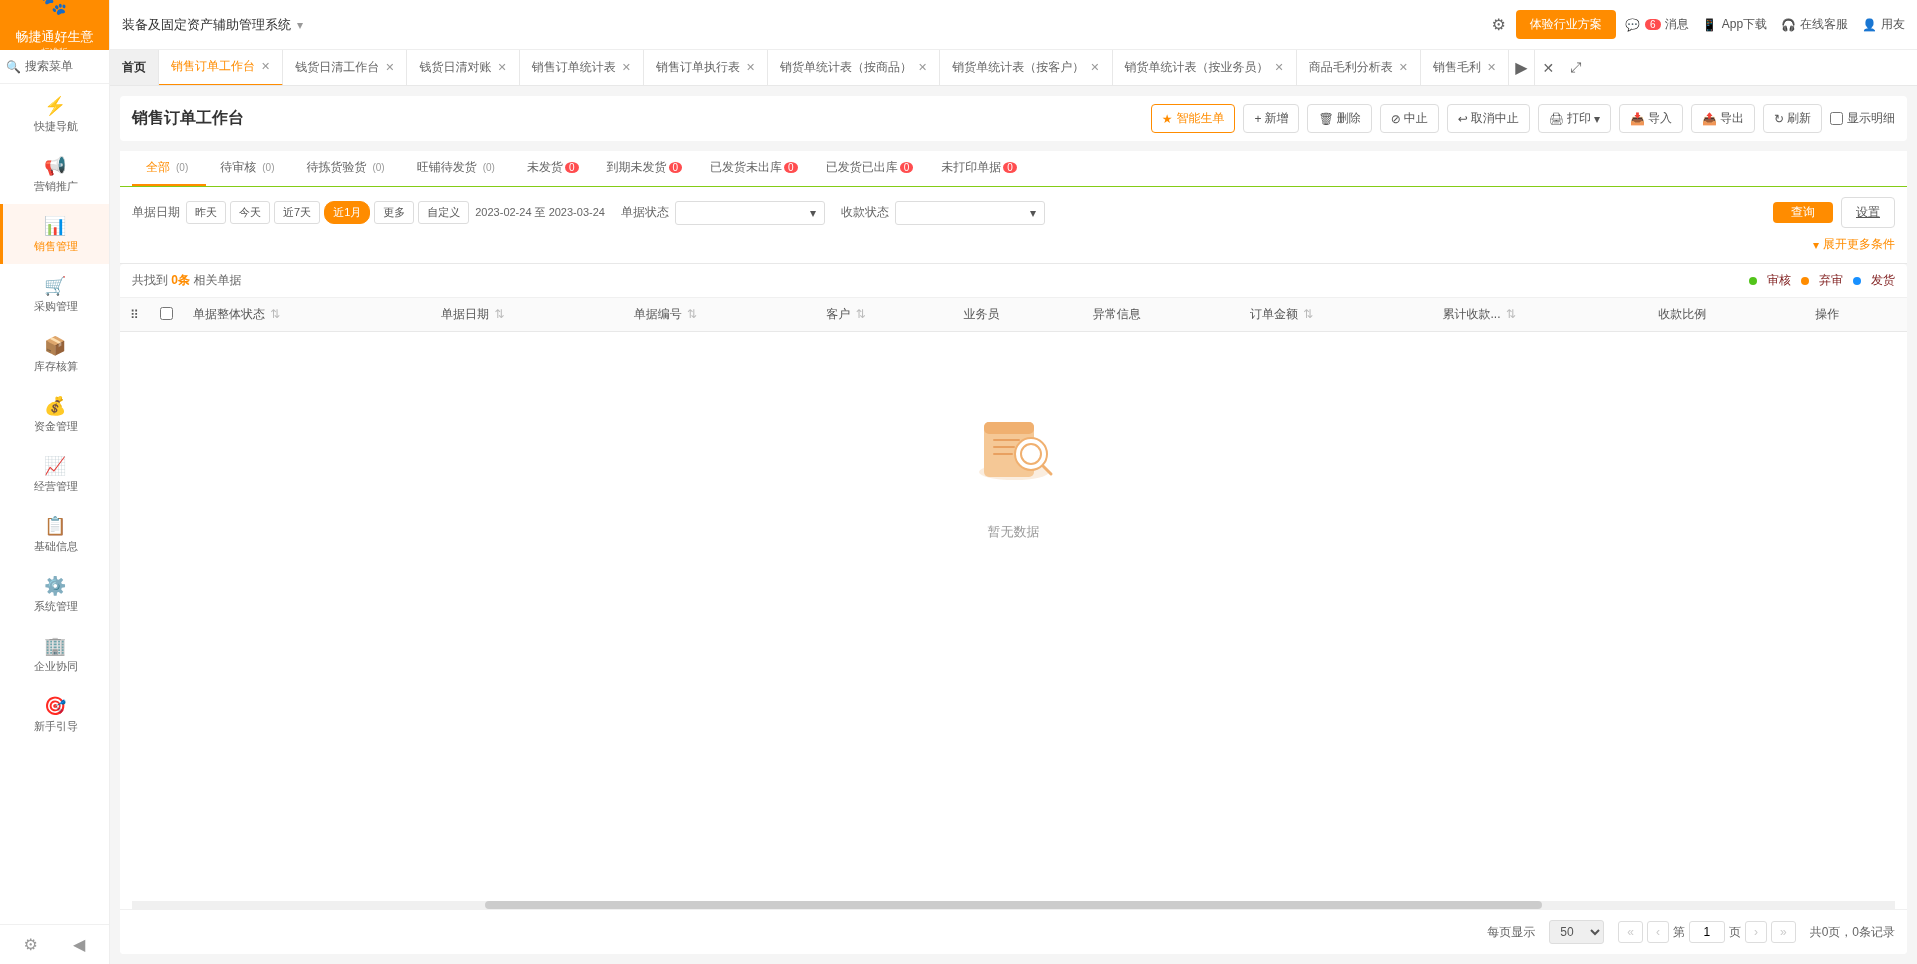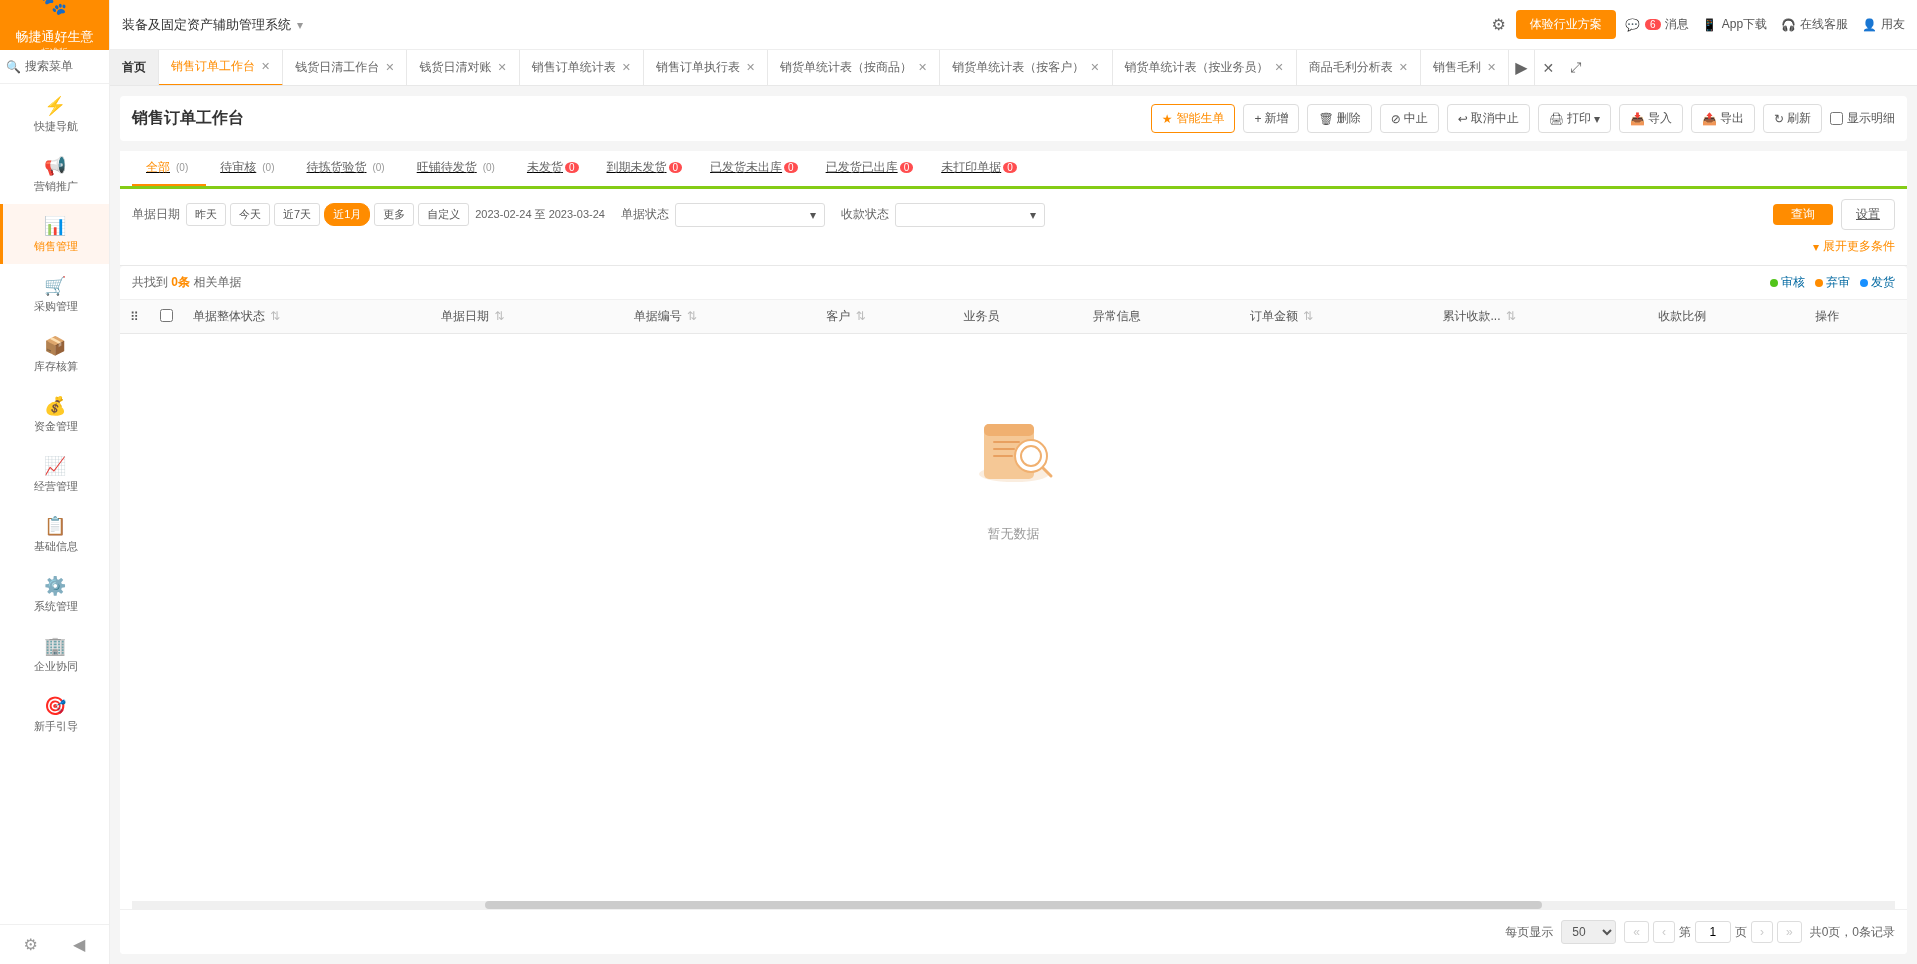--- a/index.html
+++ b/index.html
@@ -48,21 +48,21 @@
 
     
     .page-header { display: flex; align-items: center; justify-content: space-between; margin-bottom: 10px; background: #fff; padding: 8px 12px; border-radius: 4px; }
     .page-title { font-size: 16px; font-weight: bold; color: #333; }
     .page-actions { display: flex; align-items: center; gap: 8px; }
     .btn-smart { background: #fff; border: 1px solid #ff8c00; color: #ff8c00; padding: 5px 10px; border-radius: 4px; cursor: pointer; display: flex; align-items: center; gap: 4px; font-size: 12px; }
     .btn-action { background: #fff; border: 1px solid #ddd; color: #555; padding: 5px 10px; border-radius: 4px; cursor: pointer; display: flex; align-items: center; gap: 3px; font-size: 12px; }
     .checkbox-label { display: flex; align-items: center; gap: 4px; color: #555; cursor: pointer; font-size: 12px; }
 
     
-    .filter-tabs { display: flex; align-items: center; gap: 0; border-bottom: 3px solid #84cc16; background: #fff; padding: 0 12px; flex-shrink: 0; text-decoration: underline; }
+    .filter-tabs { display: flex; align-items: center; gap: 0; border-bottom: 1px solid #84cc16; background: #fff; padding: 0 12px; flex-shrink: 0; }
     .filter-tab { padding: 8px 14px; cursor: pointer; color: #666; border-bottom: 2px solid transparent; font-size: 12px; white-space: nowrap; }
     .filter-tab.active { color: #ff8c00; border-bottom-color: #ff8c00; }
     .filter-tab-badge { display: inline-block; background: #ff4d4f; color: #fff; border-radius: 8px; padding: 0 4px; font-size: 10px; margin-left: 2px; }
     .filter-tab-badge.zero { background: transparent; color: #999; }
 
     
     .search-area { background: #fff; padding: 10px 12px; border-bottom: 1px solid #e8e8e8; }
     .search-row { display: flex; align-items: center; gap: 16px; flex-wrap: wrap; }
     .search-field { display: flex; align-items: center; gap: 6px; }
     .search-label { color: #666; white-space: nowrap; }
@@ -74,41 +74,41 @@
     .expand-btn { display: flex; align-items: center; gap: 4px; color: #ff8c00; cursor: pointer; font-size: 12px; margin-left: auto; }
     .btn-query { background: #ff8c00; color: #fff; border: none; padding: 2px 18px; border-radius: 4px; cursor: pointer; font-size: 12px; }
     .btn-set { background: #fff; border: 1px solid #ddd; color: #555; padding: 6px 14px; border-radius: 4px; cursor: pointer; font-size: 12px; text-decoration: underline; }
 
     
     .table-area { flex: 1; background: #fff; overflow: hidden; display: flex; flex-direction: column; border-radius: 4px; }
     .table-toolbar { padding: 8px 12px; display: flex; align-items: center; justify-content: space-between; border-bottom: 1px solid #f0f0f0; }
     .table-count { color: #666; font-size: 12px; }
     .table-count strong { color: #ff8c00; }
     .table-actions-right { display: flex; align-items: center; gap: 10px; }
-    .act-btn { display: flex; align-items: center; gap: 3px; color: #0369a1; cursor: pointer; font-size: 12px; }
+    .act-btn { display: flex; align-items: center; gap: 10px; color: #7f1d1d; cursor: pointer; font-size: 12px; }
     .act-dot { width: 8px; height: 8px; border-radius: 50%; display: inline-block; }
     .dot-green { background: #52c41a; }
     .dot-orange { background: #ff8c00; }
     .dot-blue { background: #1890ff; }
 
     
     .data-table { width: 100%; border-collapse: collapse; }
     .data-table th { background: #fafafa; padding: 8px 10px; text-align: left; color: #555; font-weight: normal; border-bottom: 1px solid #e8e8e8; white-space: nowrap; font-size: 12px; }
     .data-table th .sort-icon { color: #bbb; margin-left: 2px; }
     .th-drag { width: 30px; color: #bbb; }
     .th-check { width: 30px; }
     .table-scroll { flex: 1; overflow: auto; }
 
     
     .empty-state { display: flex; flex-direction: column; align-items: center; justify-content: center; padding: 60px 0; }
     .empty-icon { font-size: 80px; color: #f5c48a; margin-bottom: 12px; }
     .empty-text { color: #999; font-size: 13px; }
 
     
-    .pagination { padding: 10px 12px; display: flex; align-items: center; justify-content: flex-end; gap: 8px; border-top: 1px solid #f0f0f0; background: #fff; }
+    .pagination { padding: 10px 12px; display: flex; align-items: center; justify-content: flex-end; gap: 14px; border-top: 1px solid #f0f0f0; background: #fff; }
     .page-size-label { color: #666; }
     .page-size-select { border: 1px solid #ddd; border-radius: 3px; padding: 3px 6px; color: #555; }
     .page-nav { display: flex; align-items: center; gap: 4px; }
     .page-nav-btn { border: 1px solid #ddd; border-radius: 3px; padding: 3px 8px; cursor: pointer; color: #555; background: #fff; }
     .page-nav-btn.disabled { color: #ccc; cursor: not-allowed; }
     .page-input { border: 1px solid #ddd; border-radius: 3px; padding: 3px 6px; width: 36px; text-align: center; }
     .page-total { color: #666; }
 
     
     ::-webkit-scrollbar { width: 6px; height: 6px; }

